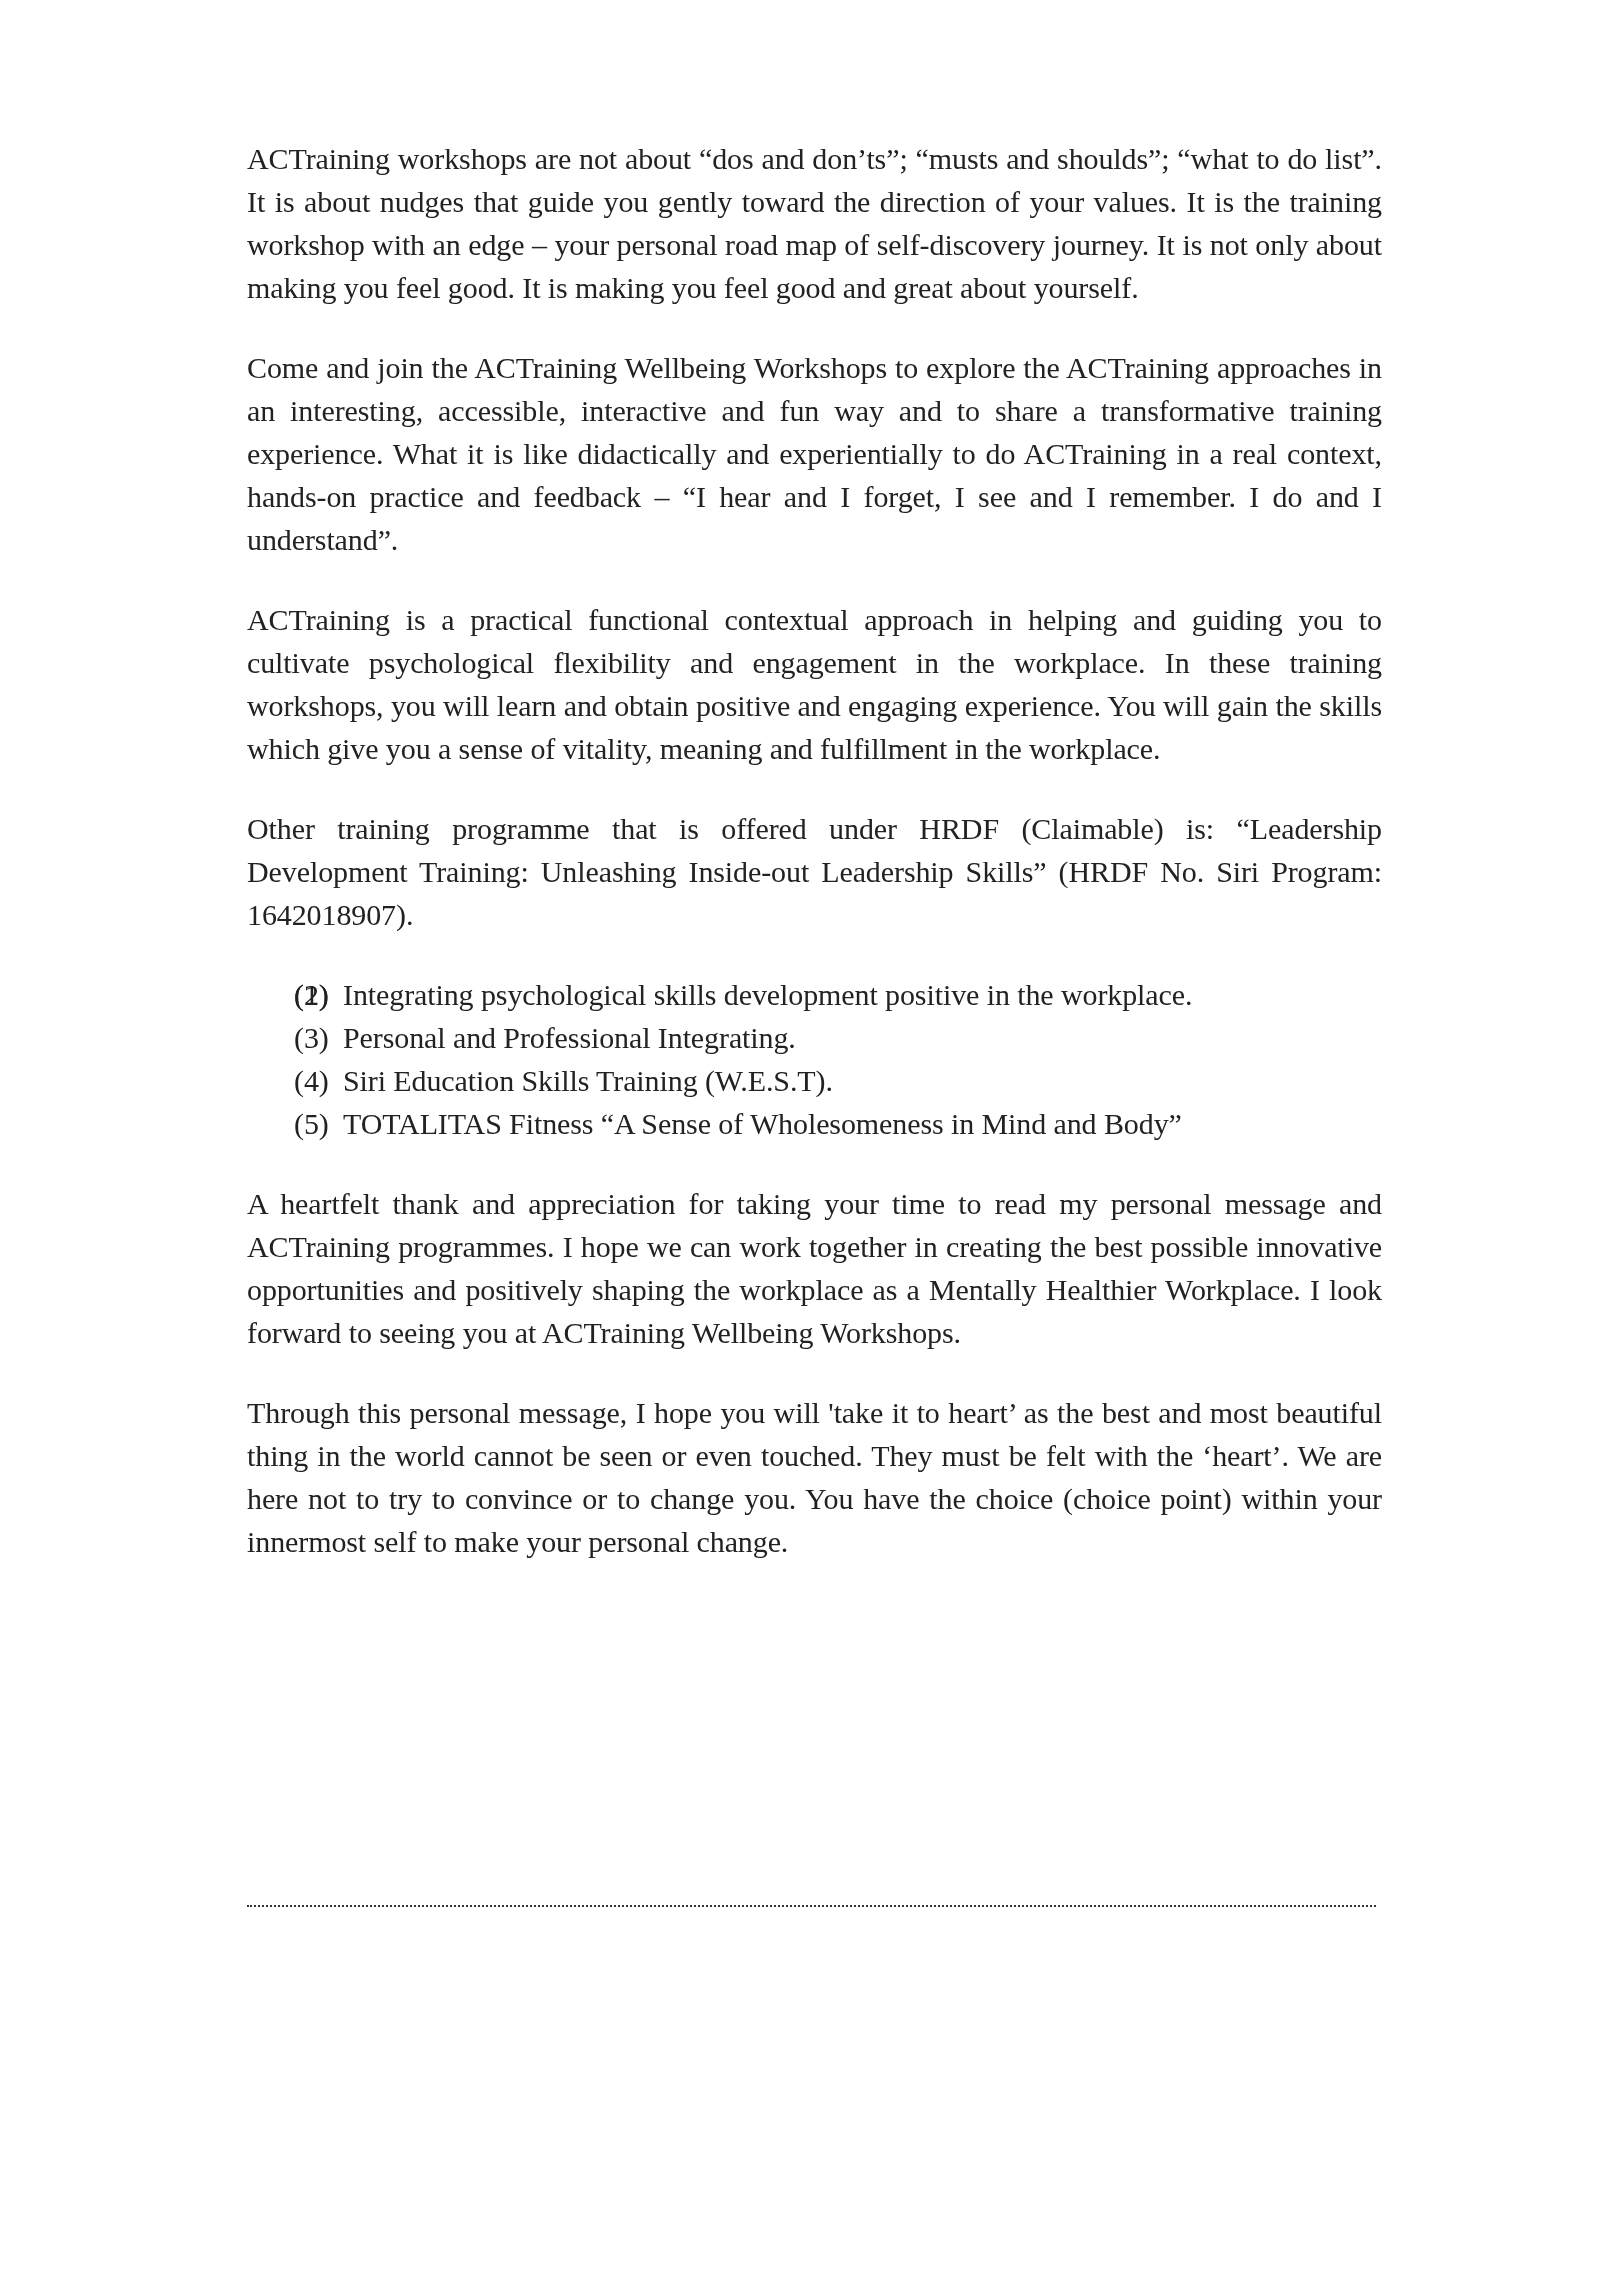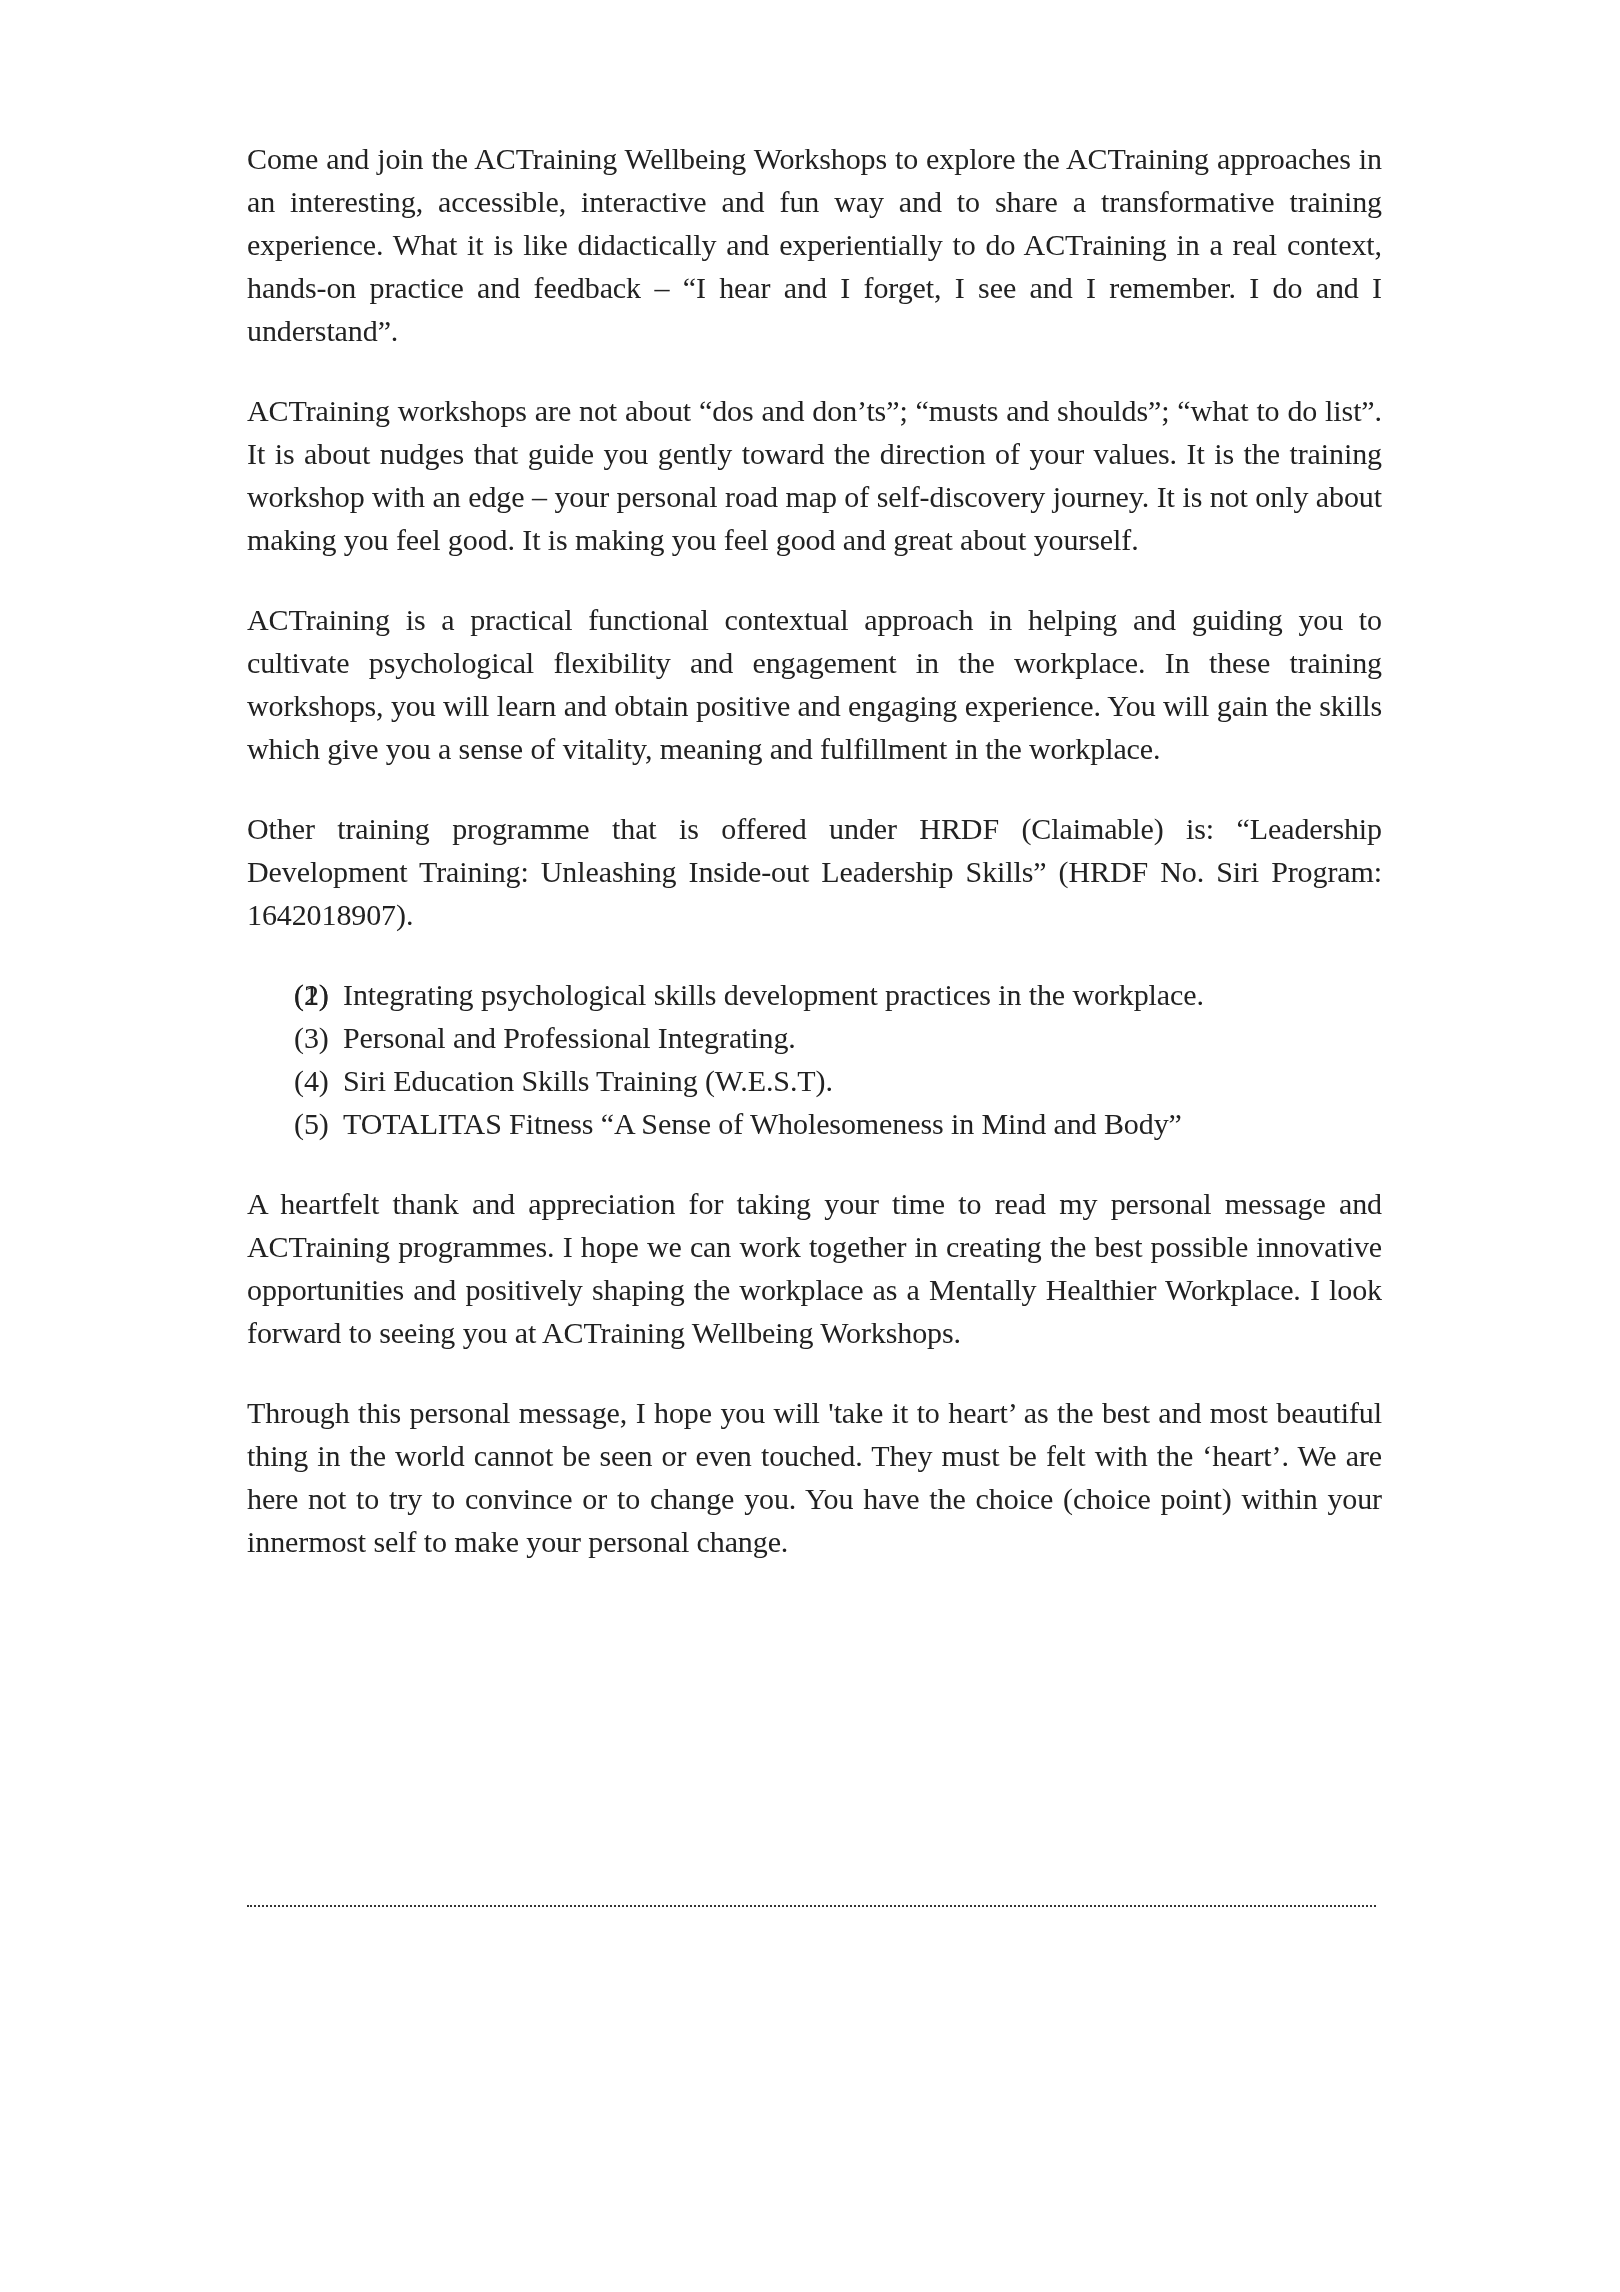--- a/index.html
+++ b/index.html
@@ -51,32 +51,32 @@
       top: 1905px;
       width: 1129px;
       height: 0;
       border-bottom: 2.9px dotted #333333;
     }
   </style>
 </head>
 <body>
 
 <div class="page">
+  <p class="para">ACTraining workshops are not about “dos and don’ts”; “musts and shoulds”; “what to do list”. It is about nudges that guide you gently toward the direction of your values. It is the training workshop with an edge – your personal road map of self-discovery journey. It is not only about making you feel good. It is making you feel good and great about yourself.</p>
   <p class="para">Come and join the ACTraining Wellbeing Workshops to explore the ACTraining approaches in an interesting, accessible, interactive and fun way and to share a transformative training experience. What it is like didactically and experientially to do ACTraining in a real context, hands-on practice and feedback – “I hear and I forget, I see and I remember. I do and I understand”.</p>
-  <p class="para">ACTraining workshops are not about “dos and don’ts”; “musts and shoulds”; “what to do list”. It is about nudges that guide you gently toward the direction of your values. It is the training workshop with an edge – your personal road map of self-discovery journey. It is not only about making you feel good. It is making you feel good and great about yourself.</p>
   <p class="para">ACTraining is a practical functional contextual approach in helping and guiding you to cultivate psychological flexibility and engagement in the workplace. In these training workshops, you will learn and obtain positive and engaging experience. You will gain the skills which give you a sense of vitality, meaning and fulfillment in the workplace.</p>
   <p class="para">Other training programme that is offered under HRDF (Claimable) is: “Leadership Development Training: Unleashing Inside-out Leadership Skills” (HRDF No. Siri Program: 1642018907).</p>
 
   <ol class="list">
     <li class="list-item">
       <span class="list-num">(1)</span>
     </li>
     <li class="list-item">
       <span class="list-num">(2)</span>
-      <span>Integrating psychological skills development practices in the workplace.</span>
+      <span>Integrating psychological skills development positive in the workplace.</span>
     </li>
     <li class="list-item">
       <span class="list-num">(3)</span>
       <span>Personal and Professional Integrating.</span>
     </li>
     <li class="list-item">
       <span class="list-num">(4)</span>
       <span>Siri Education Skills Training (W.E.S.T).</span>
     </li>
     <li class="list-item">

